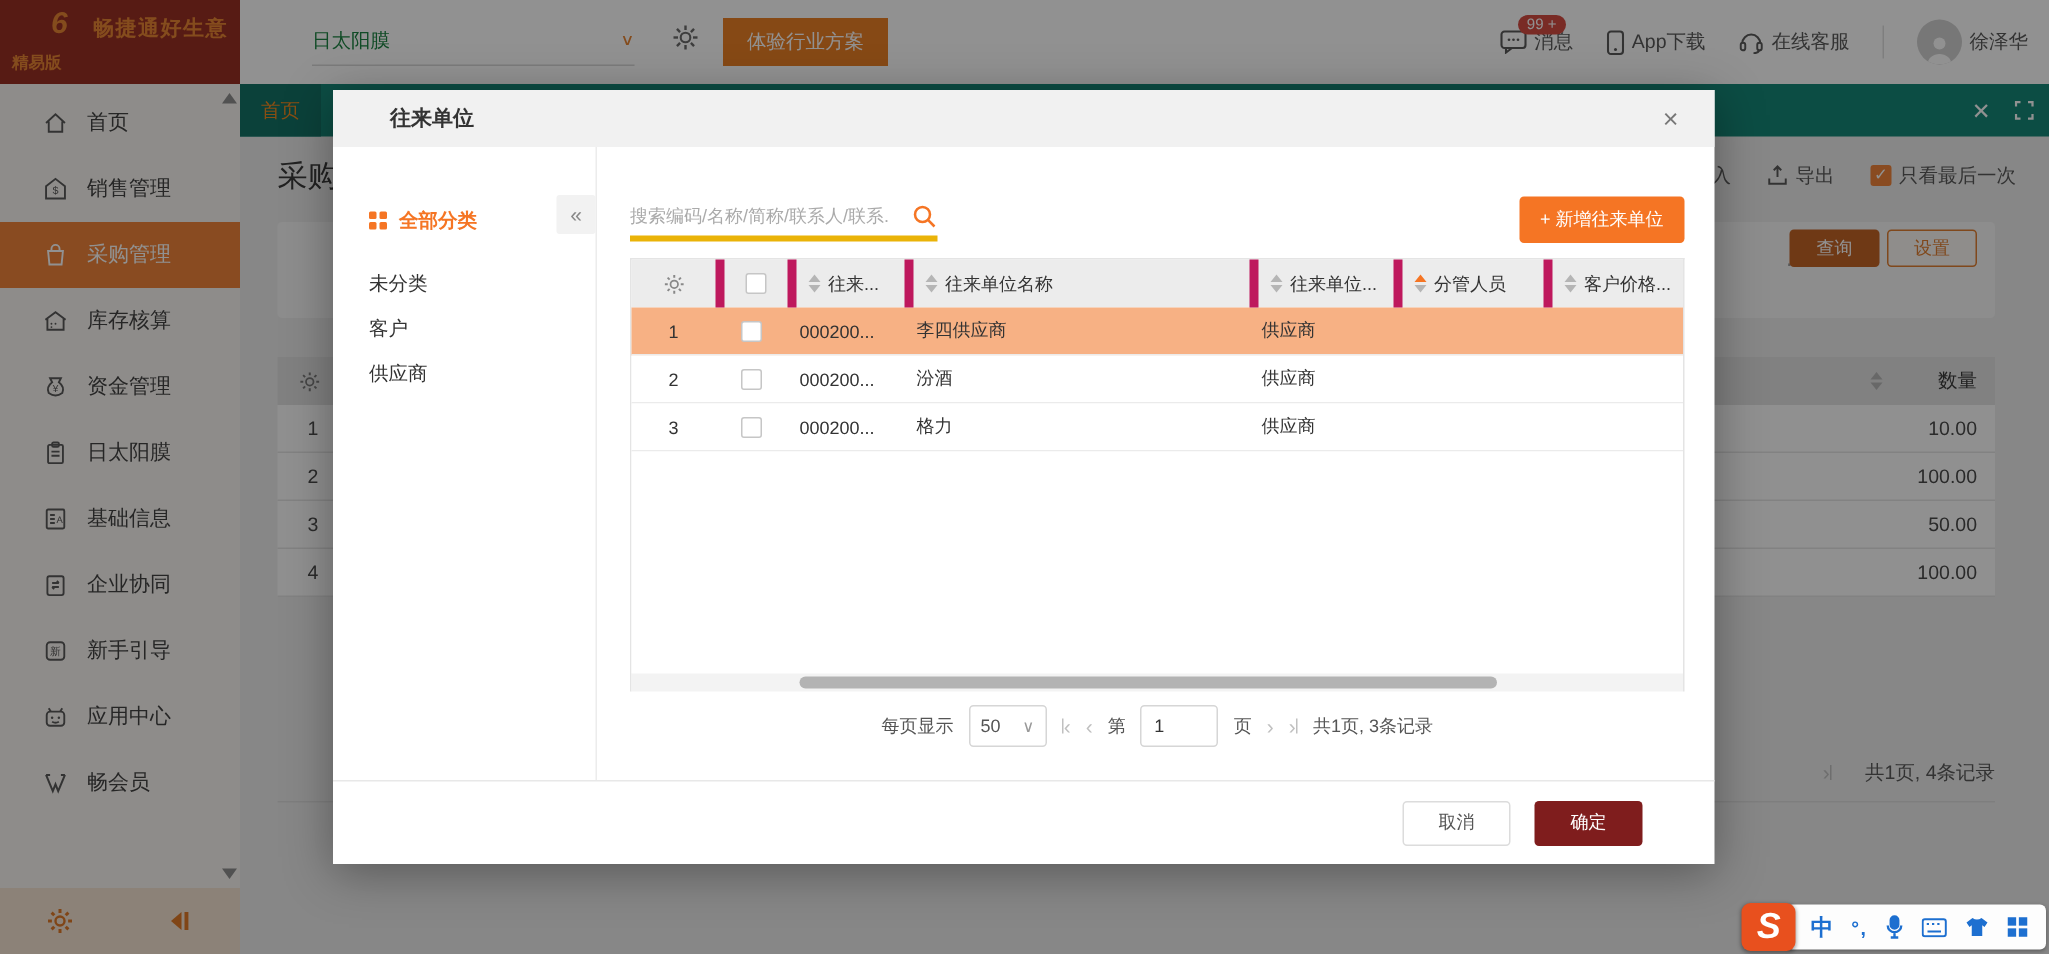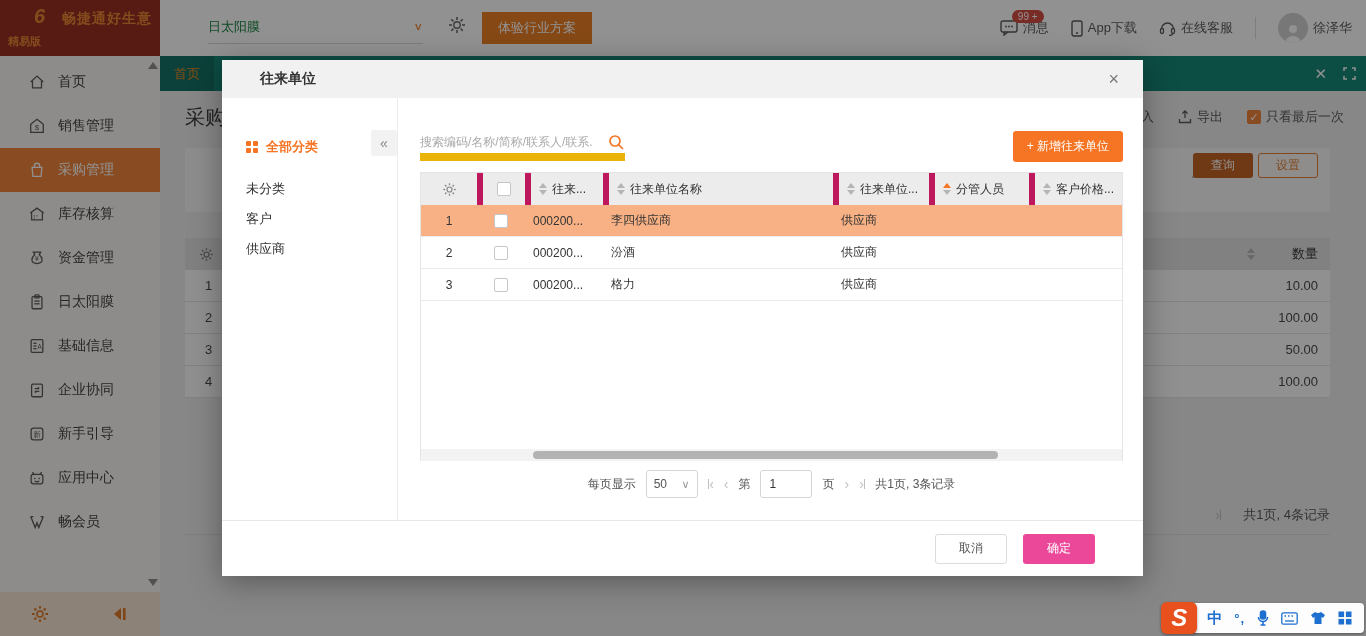--- a/index.html
+++ b/index.html
@@ -77,21 +77,21 @@
   .modal-body { flex:1; display:flex; min-height:0; }
   .cat-panel { width:176px; flex:0 0 176px; border-right:1px solid #ececec; position:relative; padding:40px 0 0 24px; }
   .cat-header { display:flex; align-items:center; gap:8px; color:#f57524; font-size:13px; font-weight:bold; cursor:pointer; }
   .grid-icon { display:inline-grid; grid-template-columns:5px 5px; gap:2px; }
   .grid-icon i { width:5px; height:5px; background:#f57524; border-radius:1px; }
   .collapse-btn { position:absolute; right:0px; top:32px; width:26px; height:26px; background:#f2f2f2; color:#888; display:flex; align-items:center; justify-content:center; font-size:14px; cursor:pointer; border-radius:2px; }
   .cat-list { margin-top:18px; }
   .cat-item { height:30px; display:flex; align-items:center; font-size:13px; color:#333; cursor:pointer; }
   .mright { flex:1; padding:32px 20px 0 22px; display:flex; flex-direction:column; min-width:0; }
   .search-row { display:flex; align-items:center; justify-content:space-between; height:32px; }
-  .search-box { width:205px; border-bottom:8px solid #eab308; display:flex; align-items:center; height:30px; }
+  .search-box { width:205px; border-bottom:4px solid #eab308; display:flex; align-items:center; height:30px; }
   .search-input { flex:1; border:none; outline:none; font-size:12px; color:#333; background:transparent; }
   .search-input::placeholder { color:#aaa; }
   .add-btn { height:31px; padding:0 14px; background:#f57524; color:#fff; border:none; border-radius:3px; font-size:12px; cursor:pointer; }
   .mtable { margin-top:10px; border:1px solid #e4e4e4; border-bottom:none; }
   .mt-header { height:32px; background:#ececec; display:flex; }
   .mt-hcell { display:flex; align-items:center; padding-left:8px; border-left:6px solid #be185d; font-size:12px; color:#333; }
   .mt-hcell:first-child { border-left:none; justify-content:center; padding-left:0; }
   .mt-row { height:32px; display:flex; background:#fff; border-bottom:1px solid #ebebeb; }
   .mt-row.hl { background:#f7b184; }
   .mt-cell { display:flex; align-items:center; padding-left:8px; font-size:12px; color:#333; }
@@ -106,21 +106,21 @@
   .hscroll { height:12px; background:#f3f3f3; position:relative; }
   .hscroll .thumb { position:absolute; left:112px; top:2px; width:465px; height:8px; background:#b3b3b3; border-radius:4px; cursor:grab; }
   .mpage { height:46px; display:flex; align-items:center; justify-content:center; gap:10px; color:#555; font-size:12px; }
   .psel { width:52px; height:28px; border:1px solid #d6d6d6; border-radius:3px; display:flex; align-items:center; justify-content:space-between; padding:0 7px; cursor:pointer; }
   .psel .chev { color:#999; font-size:11px; }
   .pnav { color:#c0c0c0; font-size:14px; display:flex; align-items:center; cursor:pointer; user-select:none; }
   .pnav .bar { width:1.5px; height:10px; background:#c0c0c0; }
   .pinput { width:52px; height:28px; border:1px solid #d6d6d6; border-radius:3px; text-align:left; padding:0 8px; font-size:12px; color:#333; outline:none; }
   .modal-footer { flex:0 0 56px; border-top:1px solid #e8e8e8; display:flex; align-items:center; justify-content:flex-end; gap:16px; padding-right:48px; }
   .btn-cancel { width:72px; height:30px; background:#fff; border:1px solid #dcdcdc; border-radius:3px; color:#555; font-size:12px; cursor:pointer; }
-  .btn-ok { width:72px; height:30px; background:#ec4899; border:none; border-radius:3px; color:#fff; font-size:12px; cursor:pointer; }
+  .btn-ok { width:72px; height:30px; background:#7f1d1d; border:none; border-radius:3px; color:#fff; font-size:12px; cursor:pointer; }
 
   
   .sogou { position:absolute; right:2px; bottom:2px; z-index:20; display:flex; align-items:center; }
   .sg-logo { width:36px; height:32px; background:#e8501e; border-radius:6px; color:#fff; font-weight:bold; font-style:italic; font-size:24px; display:flex; align-items:center; justify-content:center; box-shadow:0 1px 3px rgba(0,0,0,.4); margin-right:-6px; z-index:1; }
   .sg-pill { height:30px; background:#fdfdfd; border-radius:4px; box-shadow:0 1px 3px rgba(0,0,0,.35); display:flex; align-items:center; gap:12px; padding:0 12px 0 16px; color:#1d6fd0; }
   .sg-ch { font-weight:bold; font-size:15px; }
   .sg-punct { font-weight:bold; font-size:13px; letter-spacing:1px; }
 </style>
 </head>
 <body>

